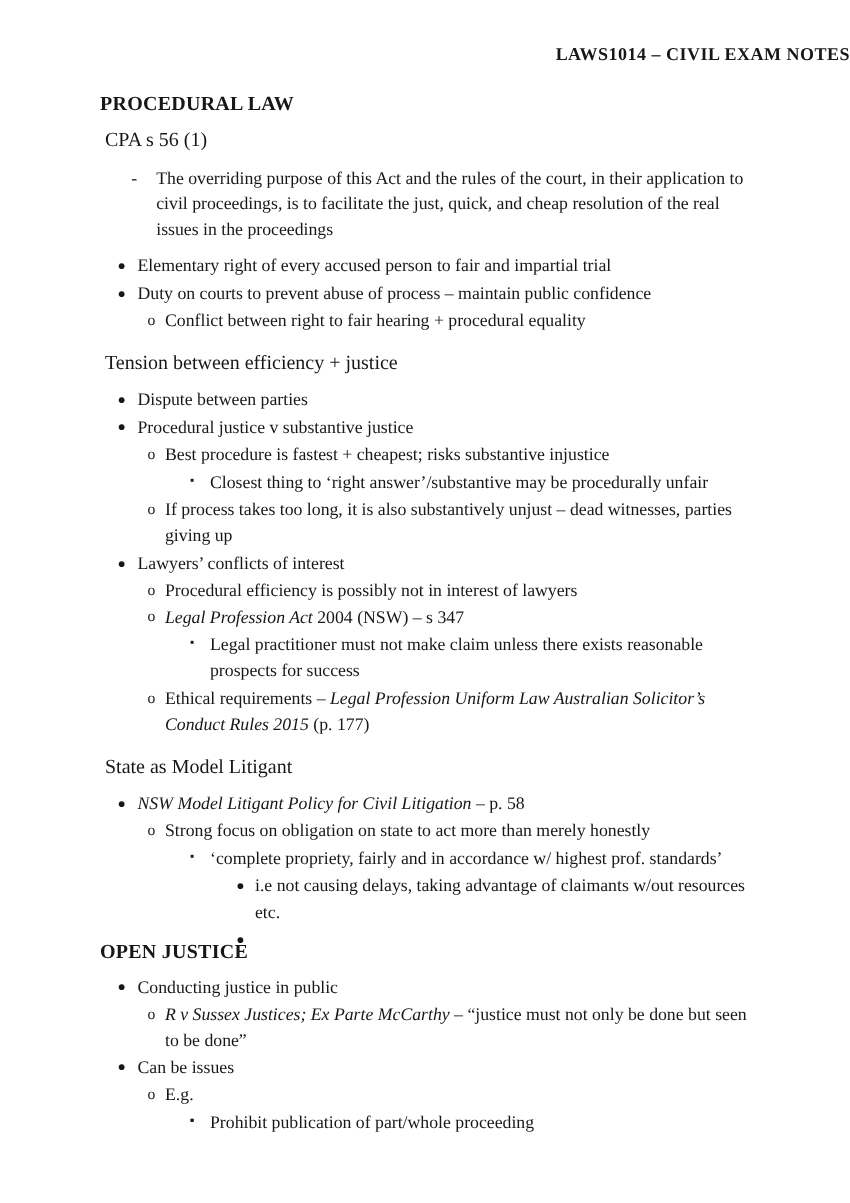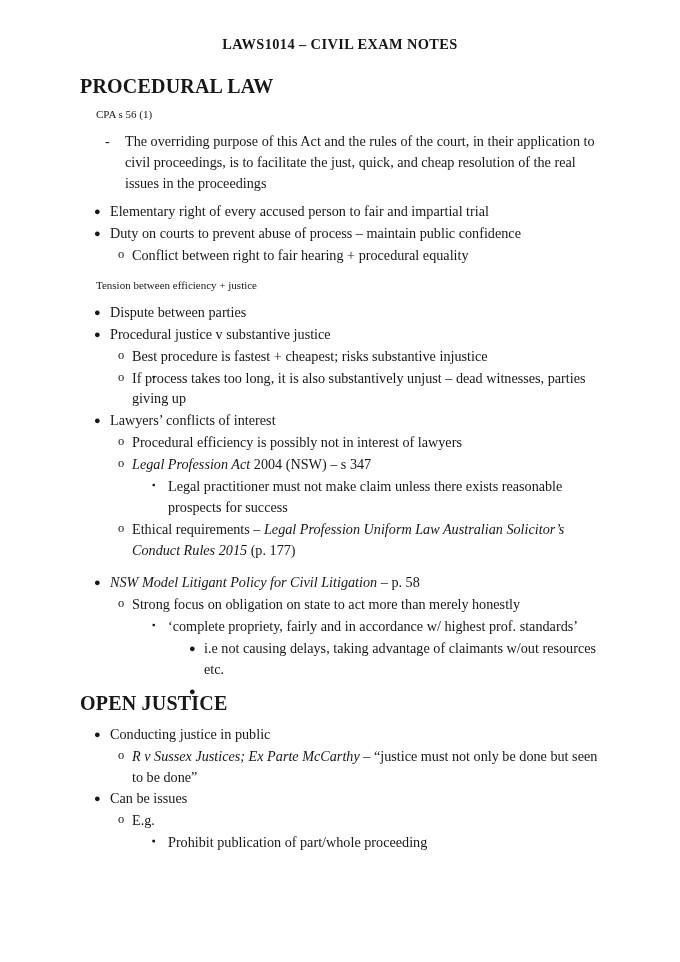--- a/index.html
+++ b/index.html
@@ -15,40 +15,40 @@
     -webkit-font-smoothing: antialiased;
   }
   #page {
     position: relative;
     width: 680px;
     height: 962px;
     background: #ffffff;
     overflow: hidden;
   }
   #doc-title {
-    text-align: center;
+    text-align: right;
     font-weight: bold;
     font-size: 14.4px;
     letter-spacing: 0.4px;
     padding-top: 36px;
     margin: 0 0 22px 0;
   }
   .content {
     padding-left: 80px;
     padding-right: 78px;
   }
   h2.section {
     font-weight: bold;
-    font-size: 20px;
+    font-size: 16px;
     margin: 0 0 9px 0;
     letter-spacing: 0.2px;
   }
   p.plain {
-    font-size: 11px;
-    margin: 0 0 9px 16px;
+    font-size: 16px;
+    margin: 0 0 9px 4px;
     line-height: 1.35;
   }
   ul.lvl {
     list-style: none;
     margin: 0;
     padding: 0;
   }
   li.item {
     position: relative;
     font-size: 14.2px;
@@ -133,20 +133,21 @@
       <li class="item l1">
         <span class="bullet">●</span>
         <span class="blocktext">Procedural justice v substantive justice</span>
       </li>
       <li class="item l2">
         <span class="bullet">o</span>
         <span class="blocktext">Best procedure is fastest + cheapest; risks substantive injustice</span>
       </li>
       <li class="item l3">
         <span class="bullet">▪</span>
+        <span class="blocktext">Closest thing to ‘right answer’/substantive may be procedurally unfair</span>
       </li>
       <li class="item l2">
         <span class="bullet">o</span>
         <span class="blocktext">If process takes too long, it is also substantively unjust – dead witnesses, parties giving up</span>
       </li>
       <li class="item l1">
         <span class="bullet">●</span>
         <span class="blocktext">Lawyers’ conflicts of interest</span>
       </li>
       <li class="item l2">
@@ -162,20 +163,21 @@
         <span class="blocktext">Legal practitioner must not make claim unless there exists reasonable prospects for success</span>
       </li>
       <li class="item l2">
         <span class="bullet">o</span>
         <span class="blocktext"><span>Ethical requirements – </span><em>Legal Profession Uniform Law Australian Solicitor’s Conduct Rules 2015</em><span> (p. 177)</span></span>
       </li>
     </ul>
 
     <div class="gap-md"></div>
 
+    <p class="plain">State as Model Litigant</p>
 
     <ul class="lvl">
       <li class="item l1">
         <span class="bullet">●</span>
         <span class="blocktext"><em>NSW Model Litigant Policy for Civil Litigation</em><span> – p. 58</span></span>
       </li>
       <li class="item l2">
         <span class="bullet">o</span>
         <span class="blocktext">Strong focus on obligation on state to act more than merely honestly</span>
       </li>

